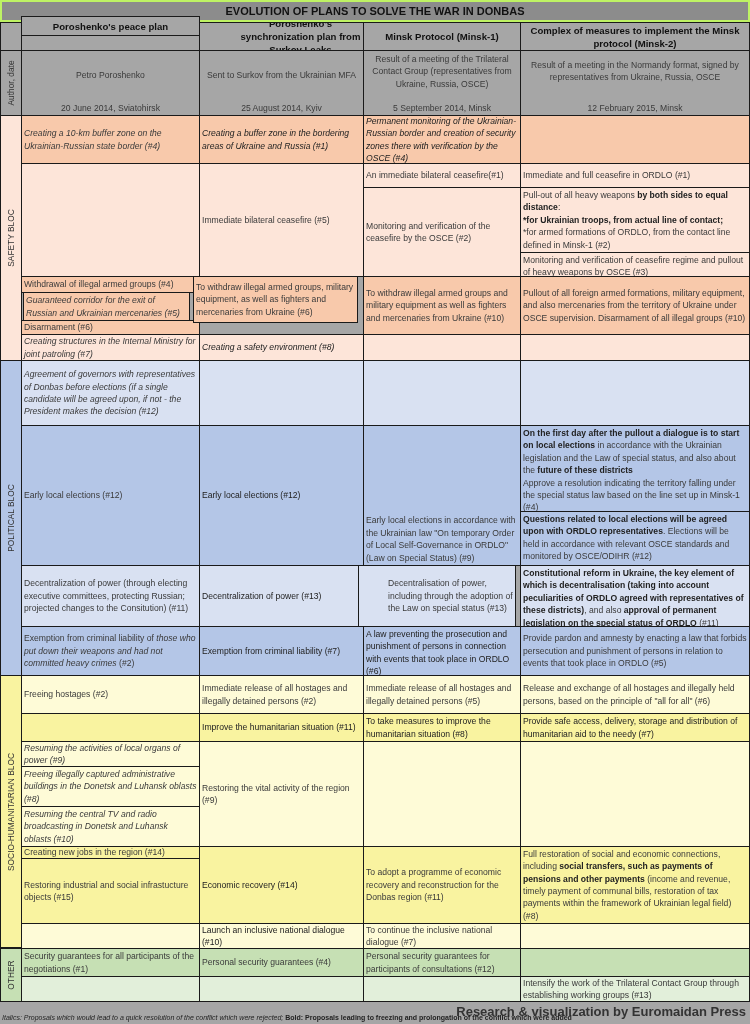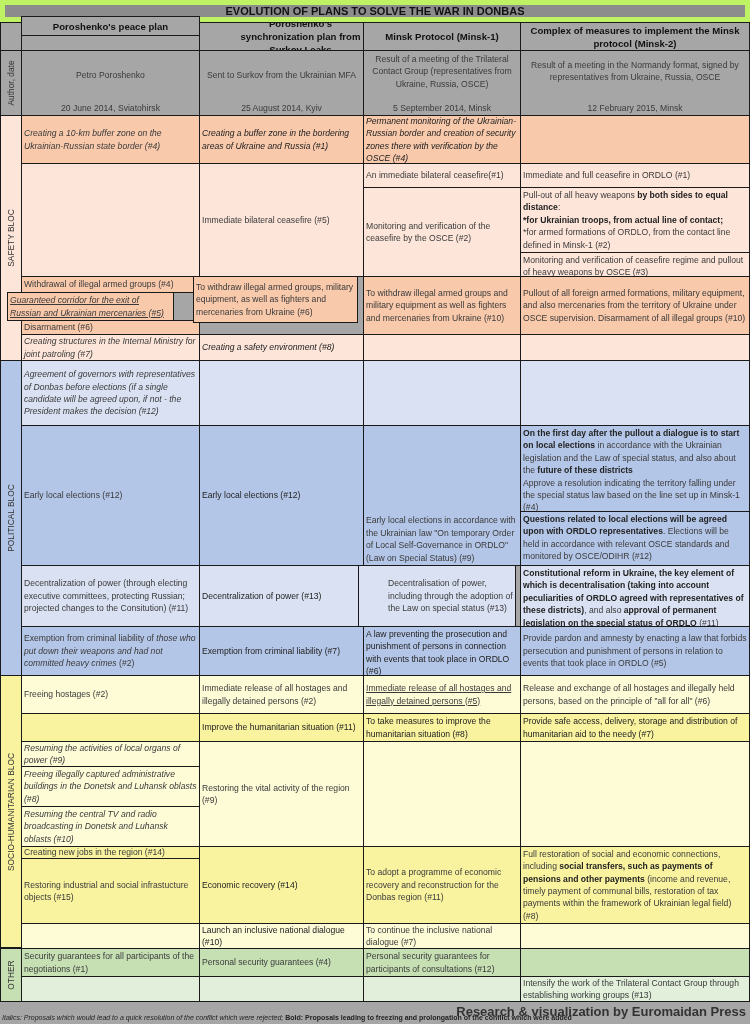--- a/index.html
+++ b/index.html
@@ -3,21 +3,21 @@
 <meta charset="utf-8">
 <style>
   * { box-sizing: border-box; margin: 0; padding: 0; }
   html, body { width: 750px; height: 1024px; overflow: hidden; background: #a6a6a6; }
   body { position: relative; font-family: "Liberation Sans", "DejaVu Sans", sans-serif; color: #3a3a3a; }
   .c { position: absolute; border: 1px solid #1a1a1a; font-size: 8.6px; line-height: 12.4px; padding: 1px 2px; overflow: hidden; display: flex; align-items: center; }
   .c span { display: block; width: 100%; }
   .it { font-style: italic; }
   .b { font-weight: bold; color: #222; }
   .top { align-items: flex-start; }
-  .title { position: absolute; left: 0; top: 0; width: 750px; height: 22px; background: #8c8c8c; border: 5px solid #bef264; display: flex; align-items: center; justify-content: center; font-weight: bold; font-size: 11px; color: #111; }
+  .title { position: absolute; left: 0; top: 0; width: 750px; height: 22px; background: #8c8c8c; border: 2px solid #bef264; display: flex; align-items: center; justify-content: center; font-weight: bold; font-size: 11px; color: #111; }
   .hdr { background: #a6a6a6; font-weight: bold; font-size: 9.6px; color: #111; text-align: center; justify-content: center; line-height: 13px; }
   .auth { background: #a6a6a6; font-size: 8.6px; text-align: center; }
   .sect { position: absolute; border: 1px solid #1a1a1a; display: flex; align-items: center; justify-content: center; }
   .sect span { transform: rotate(-90deg); white-space: nowrap; font-size: 8.4px; color: #333; }
   .s1 { background: #f8c9ab; } .s2 { background: #fde5d9; }
   .p1 { background: #b4c6e7; } .p2 { background: #d9e1f2; }
   .y1 { background: #f9f3a0; } .y2 { background: #fefbd7; }
   .g1 { background: #c6e0b4; } .g2 { background: #e2efda; }
   .footer-right { position: absolute; right: 4px; top: 1004px; font-size: 13px; font-weight: bold; color: #333; }
   .footer-left { position: absolute; left: 2px; top: 1014px; font-size: 7px; color: #222; }
@@ -94,21 +94,21 @@
 <div class="c s2 top" style="left:520px;top:187px;width:230px;height:66px;">
   <span><span style="display:inline">Pull-out of all heavy weapons </span><b style="display:inline" class="b">by both sides to equal distance</b><span style="display:inline">:</span><br><b class="b">*for Ukrainian troops, from actual line of contact;</b><br><span style="display:inline">*for armed formations of ORDLO, from the contact line defined in Minsk-1 (#2)</span></span>
 </div>
 <div class="c s2 top" style="left:520px;top:252px;width:230px;height:25px;">
     <span>Monitoring and verification of ceasefire regime and pullout of heavy weapons by OSCE (#3)</span>
   </div>
 
 <div class="c s1" style="left:21px;top:276px;width:179px;height:17px;">
     <span>Withdrawal of illegal armed groups (#4)</span>
   </div>
-<div class="c s1 it" style="left:7px;top:292px;width:167px;height:29px;text-decoration:underline;">
+<div class="c s1 it" style="left:23px;top:292px;width:167px;height:29px;">
     <span>Guaranteed corridor for the exit of Russian and Ukrainian mercenaries (#5)</span>
   </div>
 <div class="c s1" style="left:21px;top:320px;width:179px;height:15px;">
     <span>Disarmament (#6)</span>
   </div>
 <div class="c s1" style="left:193px;top:276px;width:165px;height:47px;">
     <span>To withdraw illegal armed groups, military equipment, as well as fighters and mercenaries from Ukraine (#6)</span>
   </div>
 <div class="c s1" style="left:363px;top:276px;width:158px;height:59px;">
     <span>To withdraw illegal armed groups and military equipment as well as fighters and mercenaries from Ukraine (#10)</span>
@@ -182,21 +182,21 @@
 <div class="sect y1" style="left:0;top:675px;width:22px;height:273px;">
     <span>SOCIO-HUMANITARIAN BLOC</span>
   </div>
 
 <div class="c y2" style="left:21px;top:675px;width:179px;height:39px;">
     <span>Freeing hostages (#2)</span>
   </div>
 <div class="c y2" style="left:199px;top:675px;width:165px;height:39px;">
     <span>Immediate release of all hostages and illegally detained persons (#2)</span>
   </div>
-<div class="c y2" style="left:363px;top:675px;width:158px;height:39px;text-decoration:underline;">
+<div class="c y2" style="left:363px;top:675px;width:158px;height:39px;">
     <span>Immediate release of all hostages and illegally detained persons (#5)</span>
   </div>
 <div class="c y2" style="left:520px;top:675px;width:230px;height:39px;">
     <span>Release and exchange of all hostages and illegally held persons, based on the principle of "all for all" (#6)</span>
   </div>
 
 <div class="c y1" style="left:21px;top:713px;width:179px;height:29px;"></div>
 <div class="c y1" style="left:199px;top:713px;width:165px;height:29px;">
     <span style="color:#222">Improve the humanitarian situation (#11)</span>
   </div>

